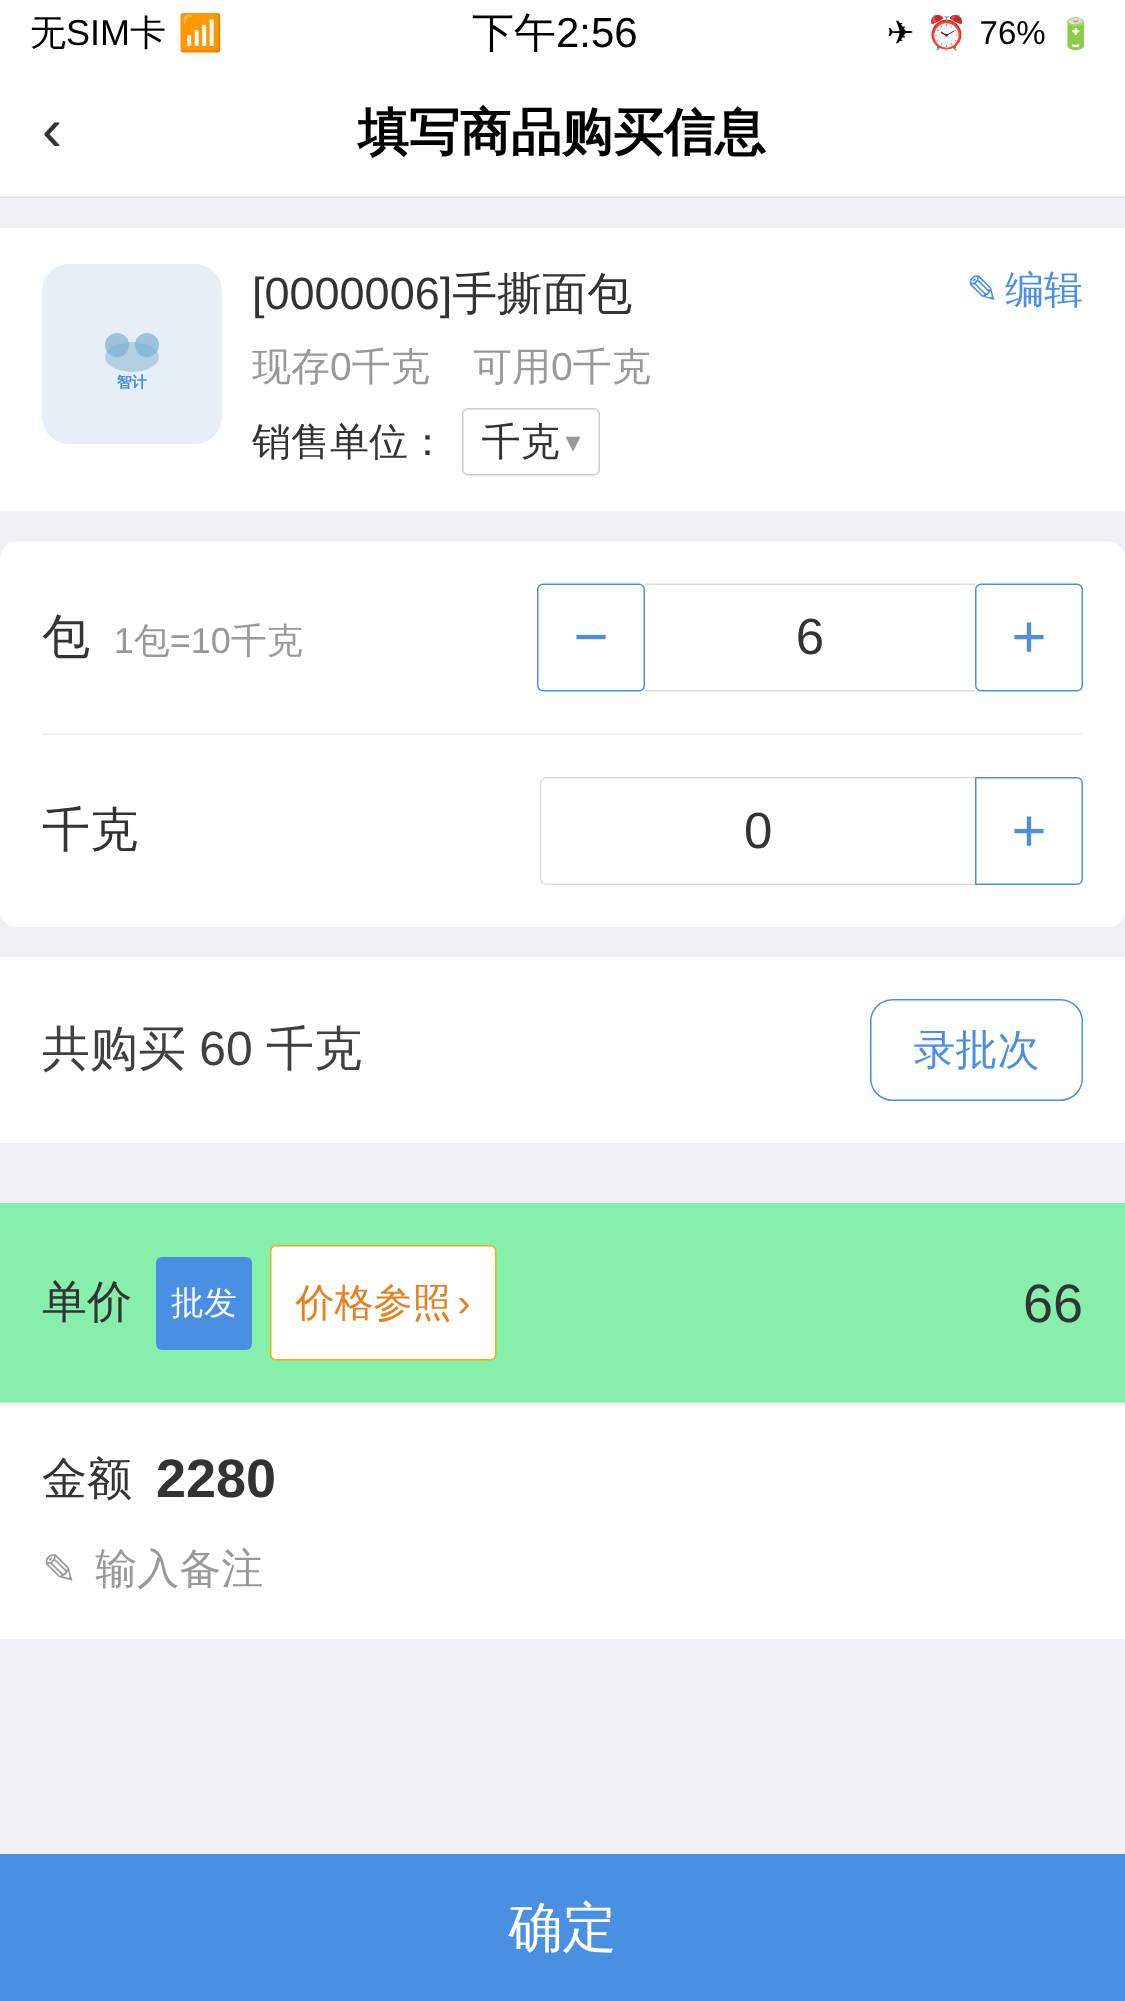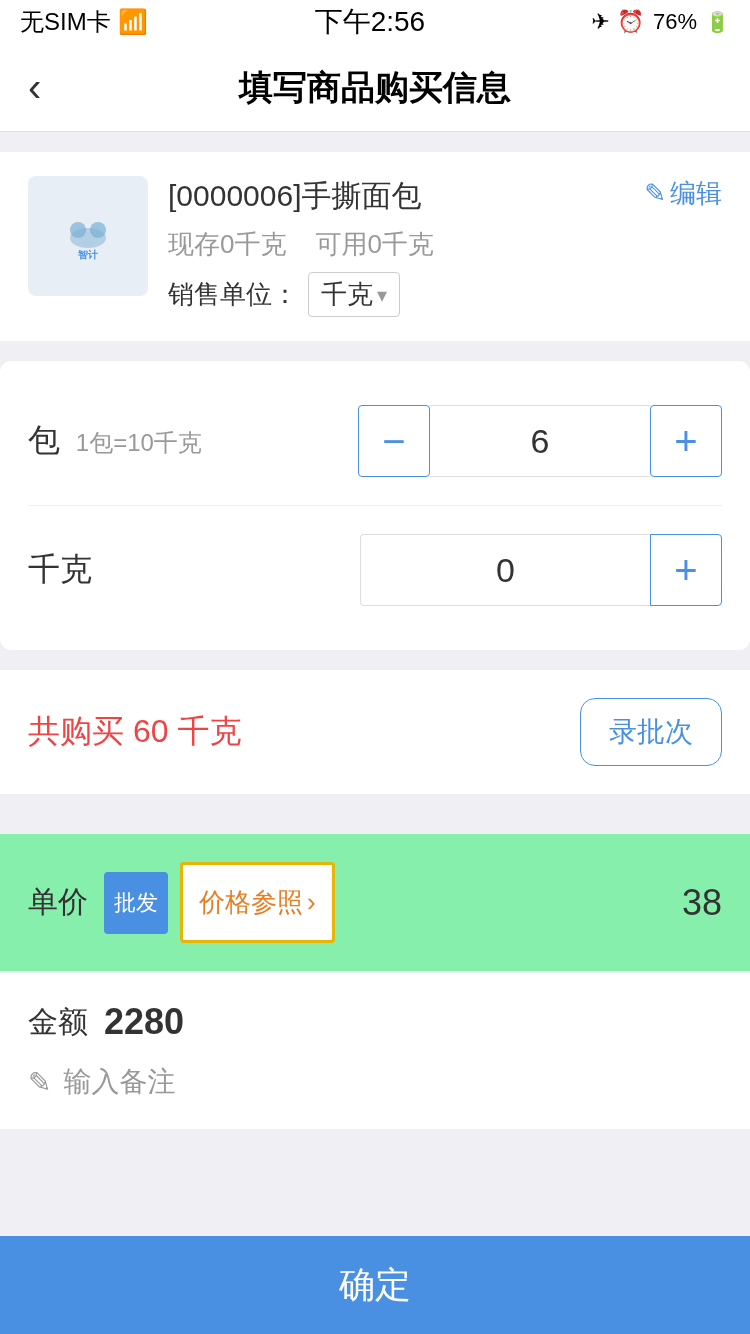--- a/index.html
+++ b/index.html
@@ -59,21 +59,21 @@
       padding: 24px 28px;
       display: flex;
       align-items: flex-start;
       gap: 20px;
       margin-top: 20px;
     }
     .product-image {
       width: 120px;
       height: 120px;
       background: #e8eef5;
-      border-radius: 8px;
+      border-radius: 18px;
       display: flex;
       align-items: center;
       justify-content: center;
       flex-shrink: 0;
     }
     .product-image svg { width: 60px; height: 60px; }
     .product-info { flex: 1; }
     .product-name { font-size: 30px; color: #333; font-weight: 500; margin-bottom: 10px; }
     .product-stock { font-size: 26px; color: #999; margin-bottom: 10px; }
     .product-unit { font-size: 26px; color: #333; display: flex; align-items: center; gap: 10px; }
@@ -92,21 +92,21 @@
       top: 24px;
       font-size: 26px;
       color: #4a90e2;
       display: flex; align-items: center; gap: 4px;
     }
 
     
     .divider { width: 100%; height: 20px; background: #efeff4; }
 
     
-    .input-section { background: #fff; padding: 16px 28px; border-radius: 11px; }
+    .input-section { background: #fff; padding: 0 28px; border-radius: 11px; }
     .input-row {
       display: flex;
       align-items: center;
       justify-content: space-between;
       padding: 28px 0;
       border-bottom: 1px solid #f0f0f0;
     }
     .input-row:last-child { border-bottom: none; }
     .input-label { font-size: 32px; color: #333; }
     .input-sub-label { font-size: 24px; color: #999; margin-left: 8px; }
@@ -146,21 +146,21 @@
     }
 
     
     .total-section {
       background: #fff;
       padding: 28px;
       display: flex;
       align-items: center;
       justify-content: space-between;
     }
-    .total-text { font-size: 32px; color: #ef4444; }
+    .total-text { font-size: 32px; color: #404040; }
     .record-btn {
       border: 1px solid #4a90e2;
       color: #4a90e2;
       background: #fff;
       font-size: 28px;
       padding: 14px 28px;
       border-radius: 15px;
       cursor: pointer;
     }
 
@@ -175,21 +175,21 @@
     .price-label { font-size: 30px; color: #333; margin-right: 16px; }
     .price-tag {
       background: #4a90e2;
       color: #fff;
       font-size: 22px;
       padding: 16px 10px;
       border-radius: 4px;
       margin-right: 12px;
     }
     .price-ref-btn {
-      border: 3px solid #eab308;
+      border: 1px solid #eab308;
       color: #e67e22;
       background: #fff;
       font-size: 26px;
       padding: 20px 16px;
       border-radius: 4px;
       display: flex; align-items: center; gap: 4px;
       cursor: pointer;
     }
     .price-value { margin-left: auto; font-size: 36px; color: #333; font-weight: 500; }
 
@@ -317,21 +317,21 @@
 
 <div class="divider"></div>
 
 <div class="price-section">
   <span class="price-label">单价</span>
   <span class="price-tag">批发</span>
   <button class="price-ref-btn">
     <span>价格参照</span>
     <span>›</span>
   </button>
-  <span class="price-value">38</span>
+  <span class="price-value">66</span>
 </div>
 
 <div class="amount-section">
   <div class="amount-row">
     <span class="amount-label">金额</span>
     <span class="amount-value">2280</span>
   </div>
   <div class="note-row">
     <span class="note-icon">✎</span>
     <span class="note-text">输入备注</span>

